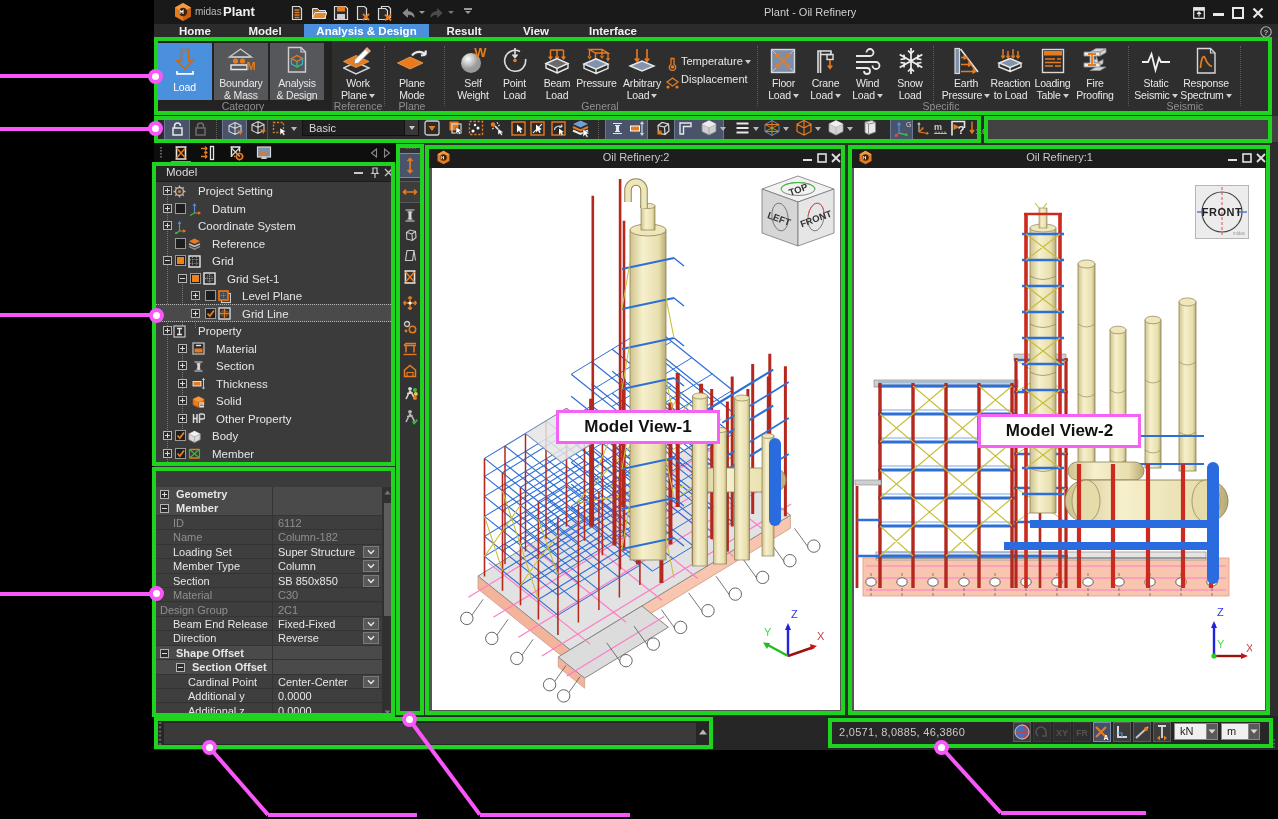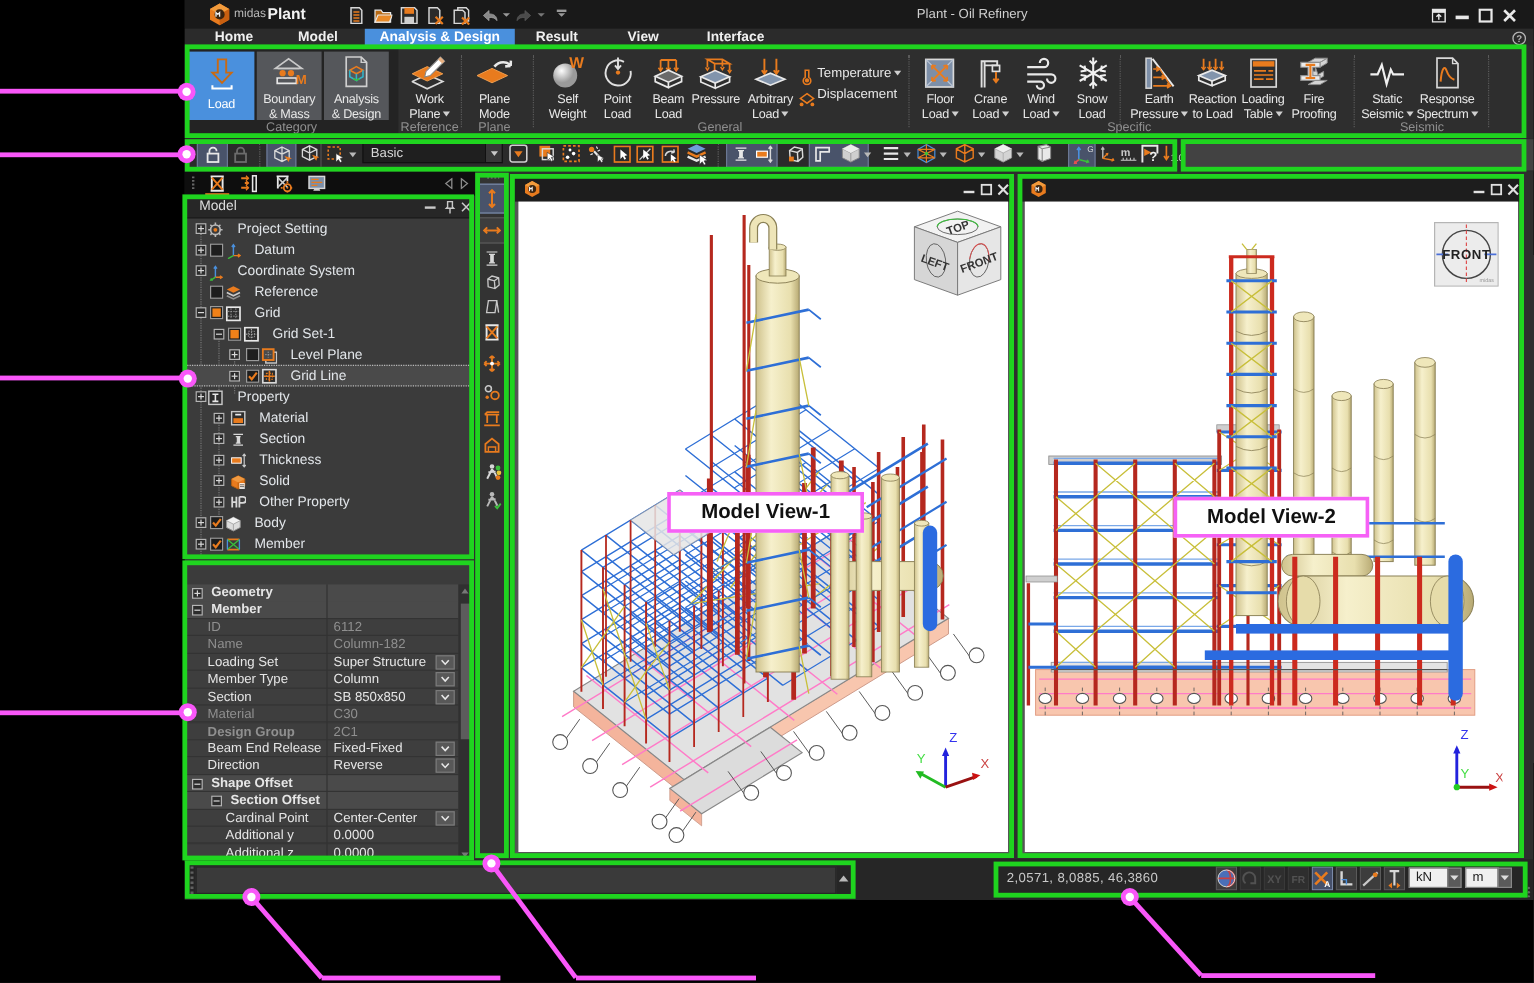--- a/index.html
+++ b/index.html
@@ -826,21 +826,21 @@
             <svg width="8" height="6" viewBox="0 0 8 6">
               <path d="M1 1.2 L4 4.5 L7 1.2" fill="none" stroke="#e8e8e8" stroke-width="1.3"></path>
             </svg>
           </span>
         </div>
 <div class="proprow" style="top:101.1px;height:14.4px;">
           <span class="prop-label dim" style="left:19px;">Material</span>
           <span class="prop-value dim">C30</span>
         </div>
 <div class="proprow" style="top:115.5px;height:14.4px;">
-          <span class="prop-label dim" style="left:19px;font-weight:bold;">Design Group</span>
+          <span class="prop-label dim" style="left:6px;">Design Group</span>
           <span class="prop-value dim">2C1</span>
         </div>
 <div class="proprow" style="top:129.9px;height:14.4px;">
           <span class="prop-label" style="left:19px;">Beam End Release</span>
           <span class="prop-value">Fixed-Fixed</span>
           <span class="prop-dd">
             <svg width="8" height="6" viewBox="0 0 8 6">
               <path d="M1 1.2 L4 4.5 L7 1.2" fill="none" stroke="#e8e8e8" stroke-width="1.3"></path>
             </svg>
           </span>
@@ -953,20 +953,21 @@
 </svg>
 </div>
 <div class="vwin" style="left:275px;top:147px;width:414px;height:567px;">
 <div class="vtitle">
 <svg class="abs" style="left:7px;top:3px" width="15" height="15" viewBox="0 0 20 20">
 <polygon points="10,1 18,5.5 18,14.5 10,19 2,14.5 2,5.5" fill="#e87b1e"></polygon>
 <polygon points="10,1 18,5.5 10,10 2,5.5" fill="#f29b3c"></polygon>
 <circle cx="10" cy="10" r="4.4" fill="#3a2410"></circle>
 <path d="M7 12.5 L7 8.5 L8.5 10 L10 8.5 L10 12.5" stroke="#f0f0f0" stroke-width="1.2" fill="none"></path>
 </svg>
+<span class="vtitle-text">Oil Refinery:2</span>
 <span class="abs" style="left:374px;top:12px;width:9px;height:2px;background:#e0e0e0;"></span>
 <svg class="abs" style="left:388px;top:6px" width="10" height="10" viewBox="0 0 10 10">
           <rect x="1" y="1" width="8" height="8" fill="none" stroke="#e0e0e0" stroke-width="1.6"></rect>
         </svg>
 <svg class="abs" style="left:402px;top:6px" width="10" height="10" viewBox="0 0 10 10">
           <path d="M1 1 L9 9 M9 1 L1 9" stroke="#e0e0e0" stroke-width="1.8"></path>
         </svg>
 </div>
 <div class="vcanvas" style="left:3px;top:21px;width:408px;height:542px;">
 <svg width="408" height="542" viewBox="0 0 408 542" style="position:absolute;left:0;top:0">
@@ -1060,20 +1061,21 @@
 </div>
 </div>
 <div class="vwin" style="left:697px;top:147px;width:417px;height:567px;">
 <div class="vtitle">
 <svg class="abs" style="left:7px;top:3px" width="15" height="15" viewBox="0 0 20 20">
 <polygon points="10,1 18,5.5 18,14.5 10,19 2,14.5 2,5.5" fill="#e87b1e"></polygon>
 <polygon points="10,1 18,5.5 10,10 2,5.5" fill="#f29b3c"></polygon>
 <circle cx="10" cy="10" r="4.4" fill="#3a2410"></circle>
 <path d="M7 12.5 L7 8.5 L8.5 10 L10 8.5 L10 12.5" stroke="#f0f0f0" stroke-width="1.2" fill="none"></path>
 </svg>
+<span class="vtitle-text">Oil Refinery:1</span>
 <span class="abs" style="left:377px;top:12px;width:9px;height:2px;background:#e0e0e0;"></span>
 <svg class="abs" style="left:391px;top:6px" width="10" height="10" viewBox="0 0 10 10">
           <rect x="1" y="1" width="8" height="8" fill="none" stroke="#e0e0e0" stroke-width="1.6"></rect>
         </svg>
 <svg class="abs" style="left:405px;top:6px" width="10" height="10" viewBox="0 0 10 10">
           <path d="M1 1 L9 9 M9 1 L1 9" stroke="#e0e0e0" stroke-width="1.8"></path>
         </svg>
 </div>
 <div class="vcanvas" style="left:3px;top:21px;width:411px;height:542px;">
 <svg width="411" height="542" viewBox="0 0 411 542" style="position:absolute;left:0;top:0">

